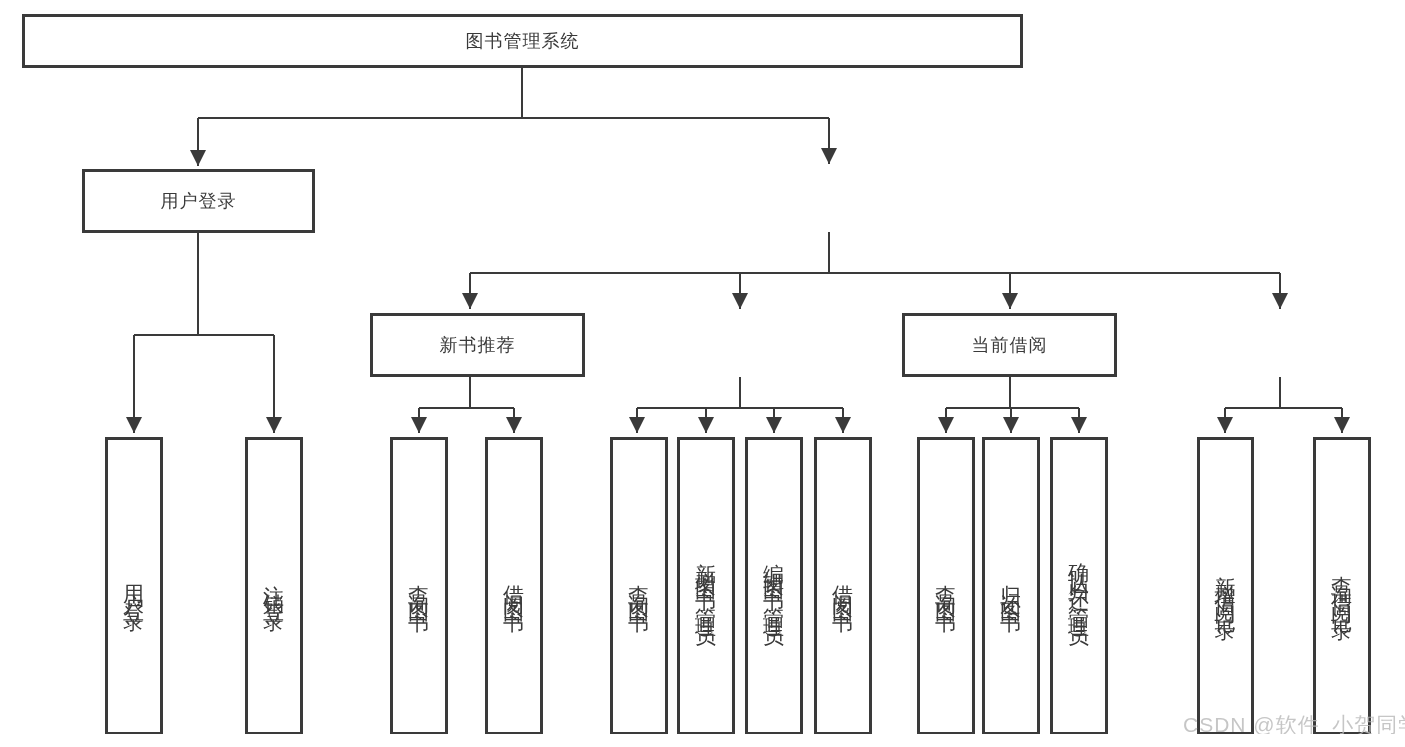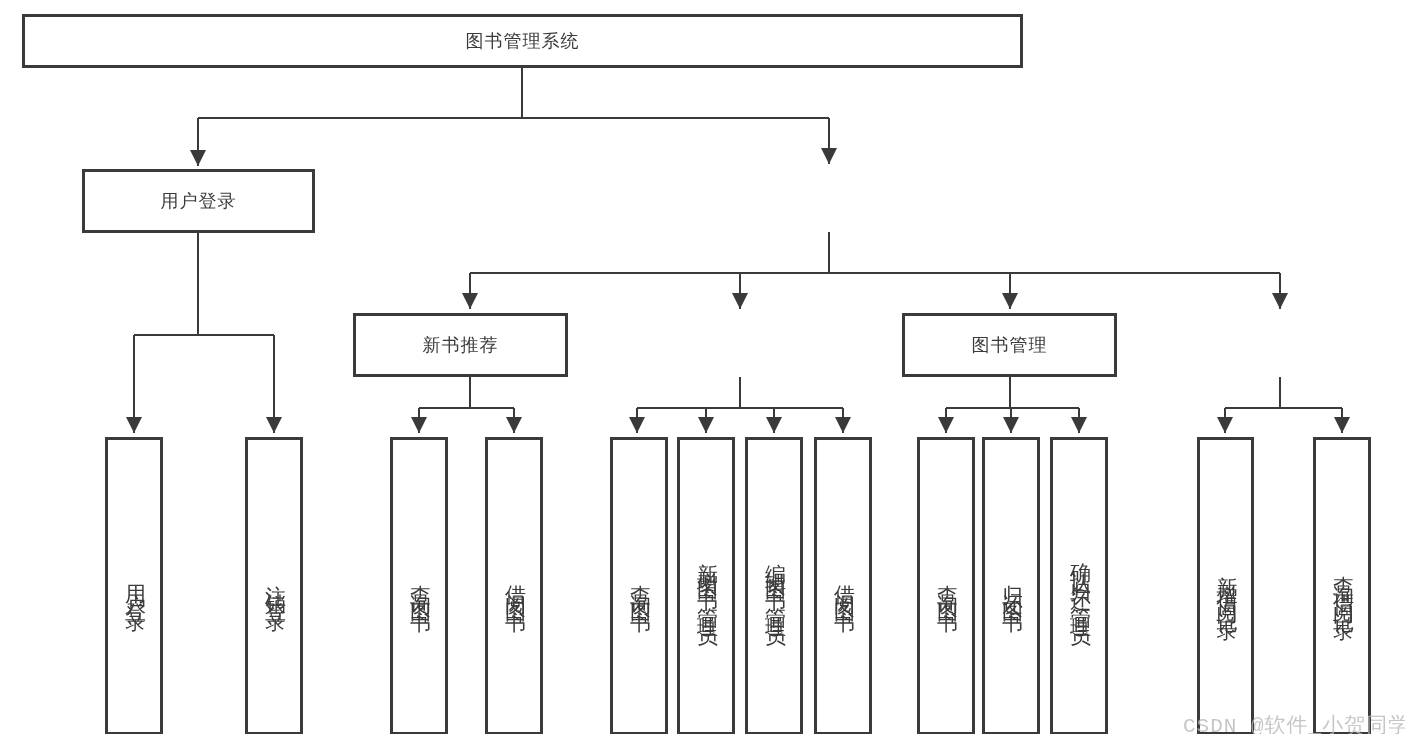--- a/index.html
+++ b/index.html
@@ -10,21 +10,20 @@
     --background:#ffffff;
   }
   *{margin:0;padding:0;box-sizing:border-box;}
   html,body{background:var(--background);}
   body{font-family:"Liberation Sans","DejaVu Sans",sans-serif;color:var(--text);}
   .stage{
     position:relative;
     width:1405px;height:734px;
     background:var(--background);
     overflow:hidden;
-    font-family:Liberation Mono, monospace;
   }
   .connectors{
     position:absolute;left:0;top:0;width:1405px;height:747px;
     pointer-events:none;
   }
   .node{
     position:absolute;
     background:var(--box-fill);
     border:3px solid var(--line);
     display:flex;align-items:center;justify-content:center;
@@ -123,25 +122,25 @@
   </svg>
 
   <div class="node h" style="left:22px;top:14px;width:1001px;height:54px">
     <span>图书管理系统</span>
   </div>
 
   <div class="node h" style="left:82px;top:169px;width:233px;height:64px">
     <span>用户登录</span>
   </div>
 
-  <div class="node h" style="left:353px;top:313px;width:215px;height:64px">
+  <div class="node h" style="left:370px;top:313px;width:215px;height:64px">
     <span>新书推荐</span>
   </div>
   <div class="node h" style="left:902px;top:313px;width:215px;height:64px">
-    <span>图书管理</span>
+    <span>当前借阅</span>
   </div>
 
   <div class="node v" style="left:105px;top:437px;width:58px;height:298px">
     <span>用户登录</span>
   </div>
   <div class="node v" style="left:245px;top:437px;width:58px;height:298px">
     <span>注销登录</span>
   </div>
   <div class="node v" style="left:390px;top:437px;width:58px;height:298px">
     <span>查询图书</span>

